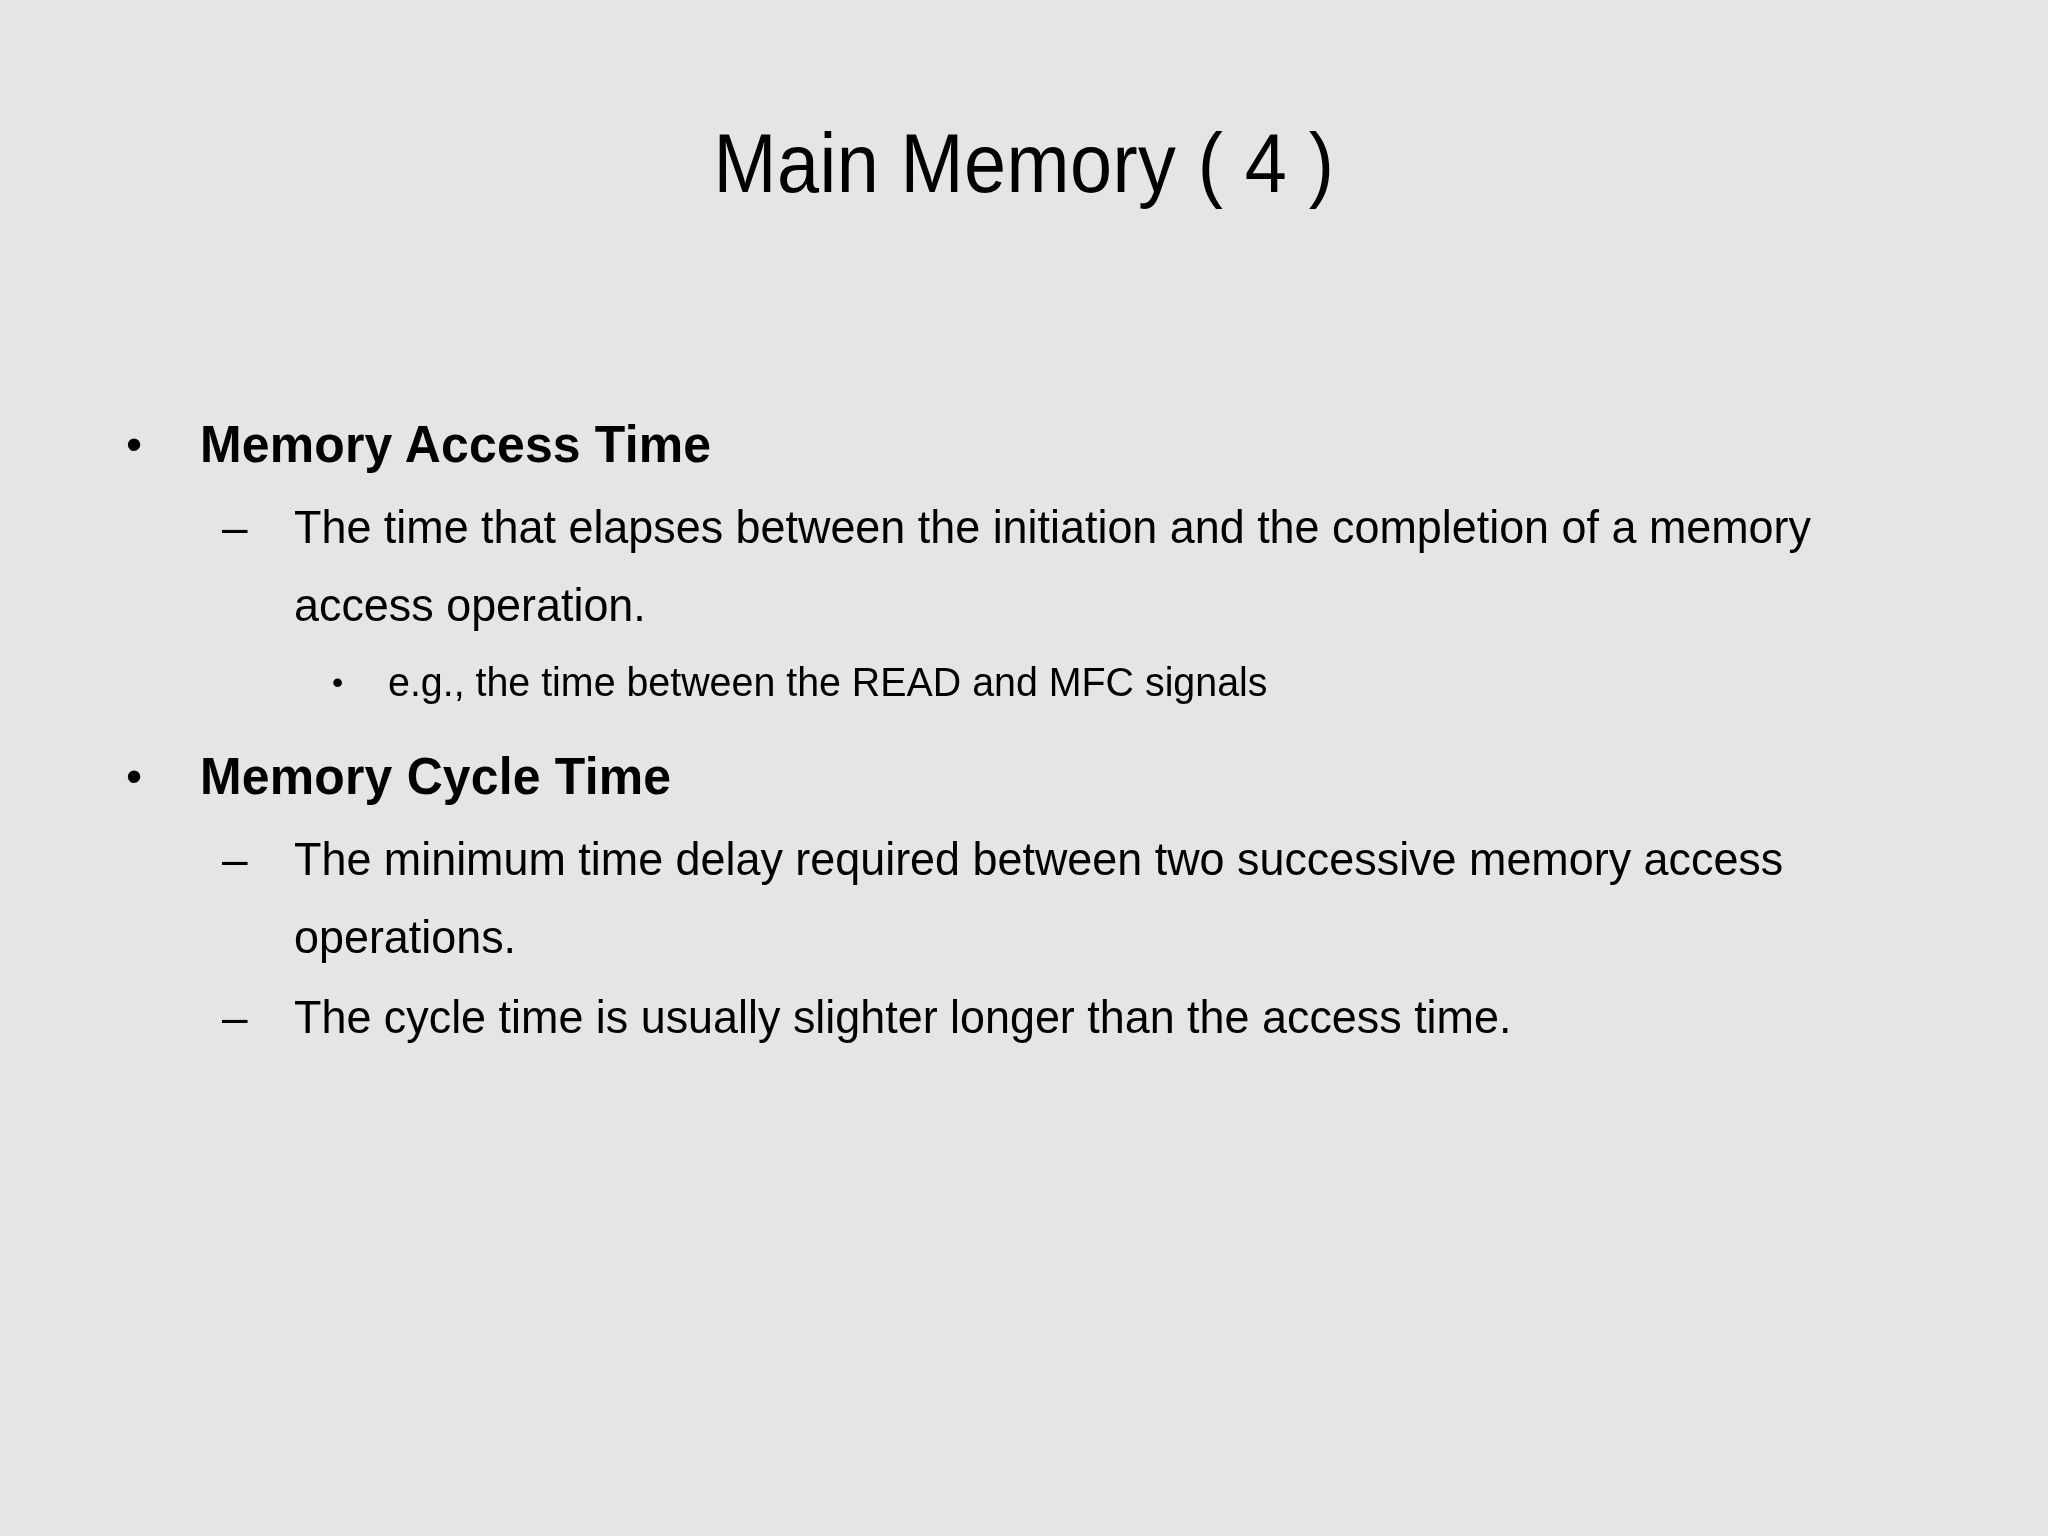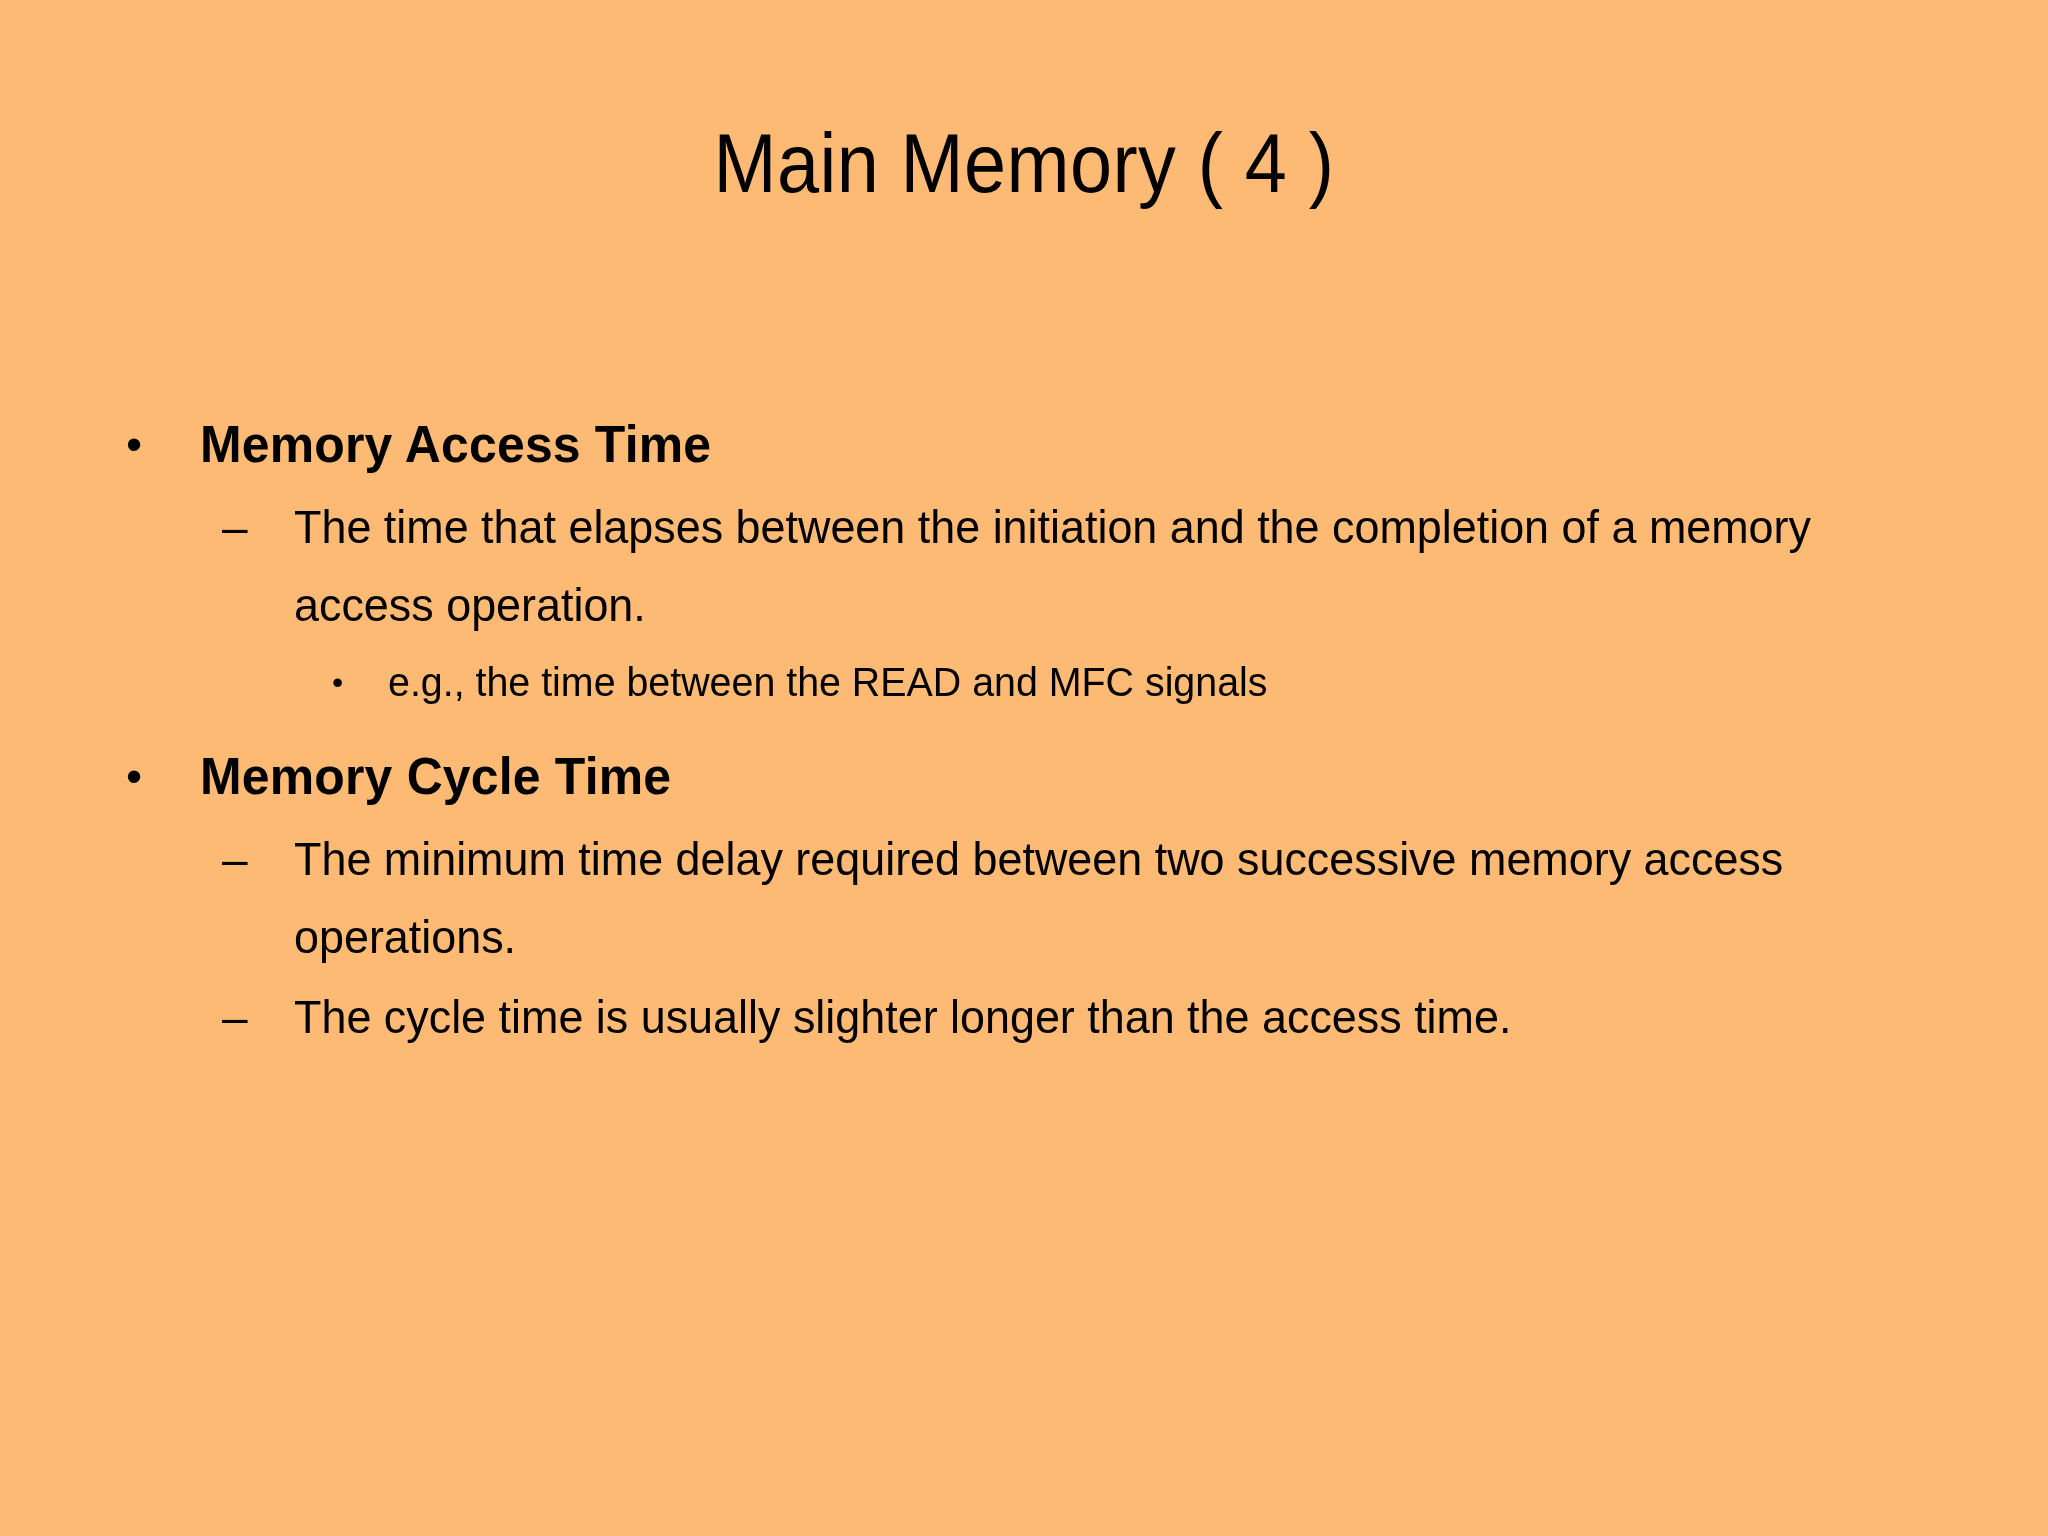--- a/index.html
+++ b/index.html
@@ -5,21 +5,21 @@
   html, body {
     margin: 0;
     padding: 0;
     background: #ffffff;
   }
 
   #slide {
     position: relative;
     width: 2048px;
     height: 1536px;
-    background: #fdba74;
+    background: #e5e5e5;
     overflow: hidden;
     font-family: "Liberation Sans", "DejaVu Sans", sans-serif;
     color: #000000;
     -webkit-font-smoothing: antialiased;
   }
 
   
   #title-block {
     position: absolute;
     left: 0;

